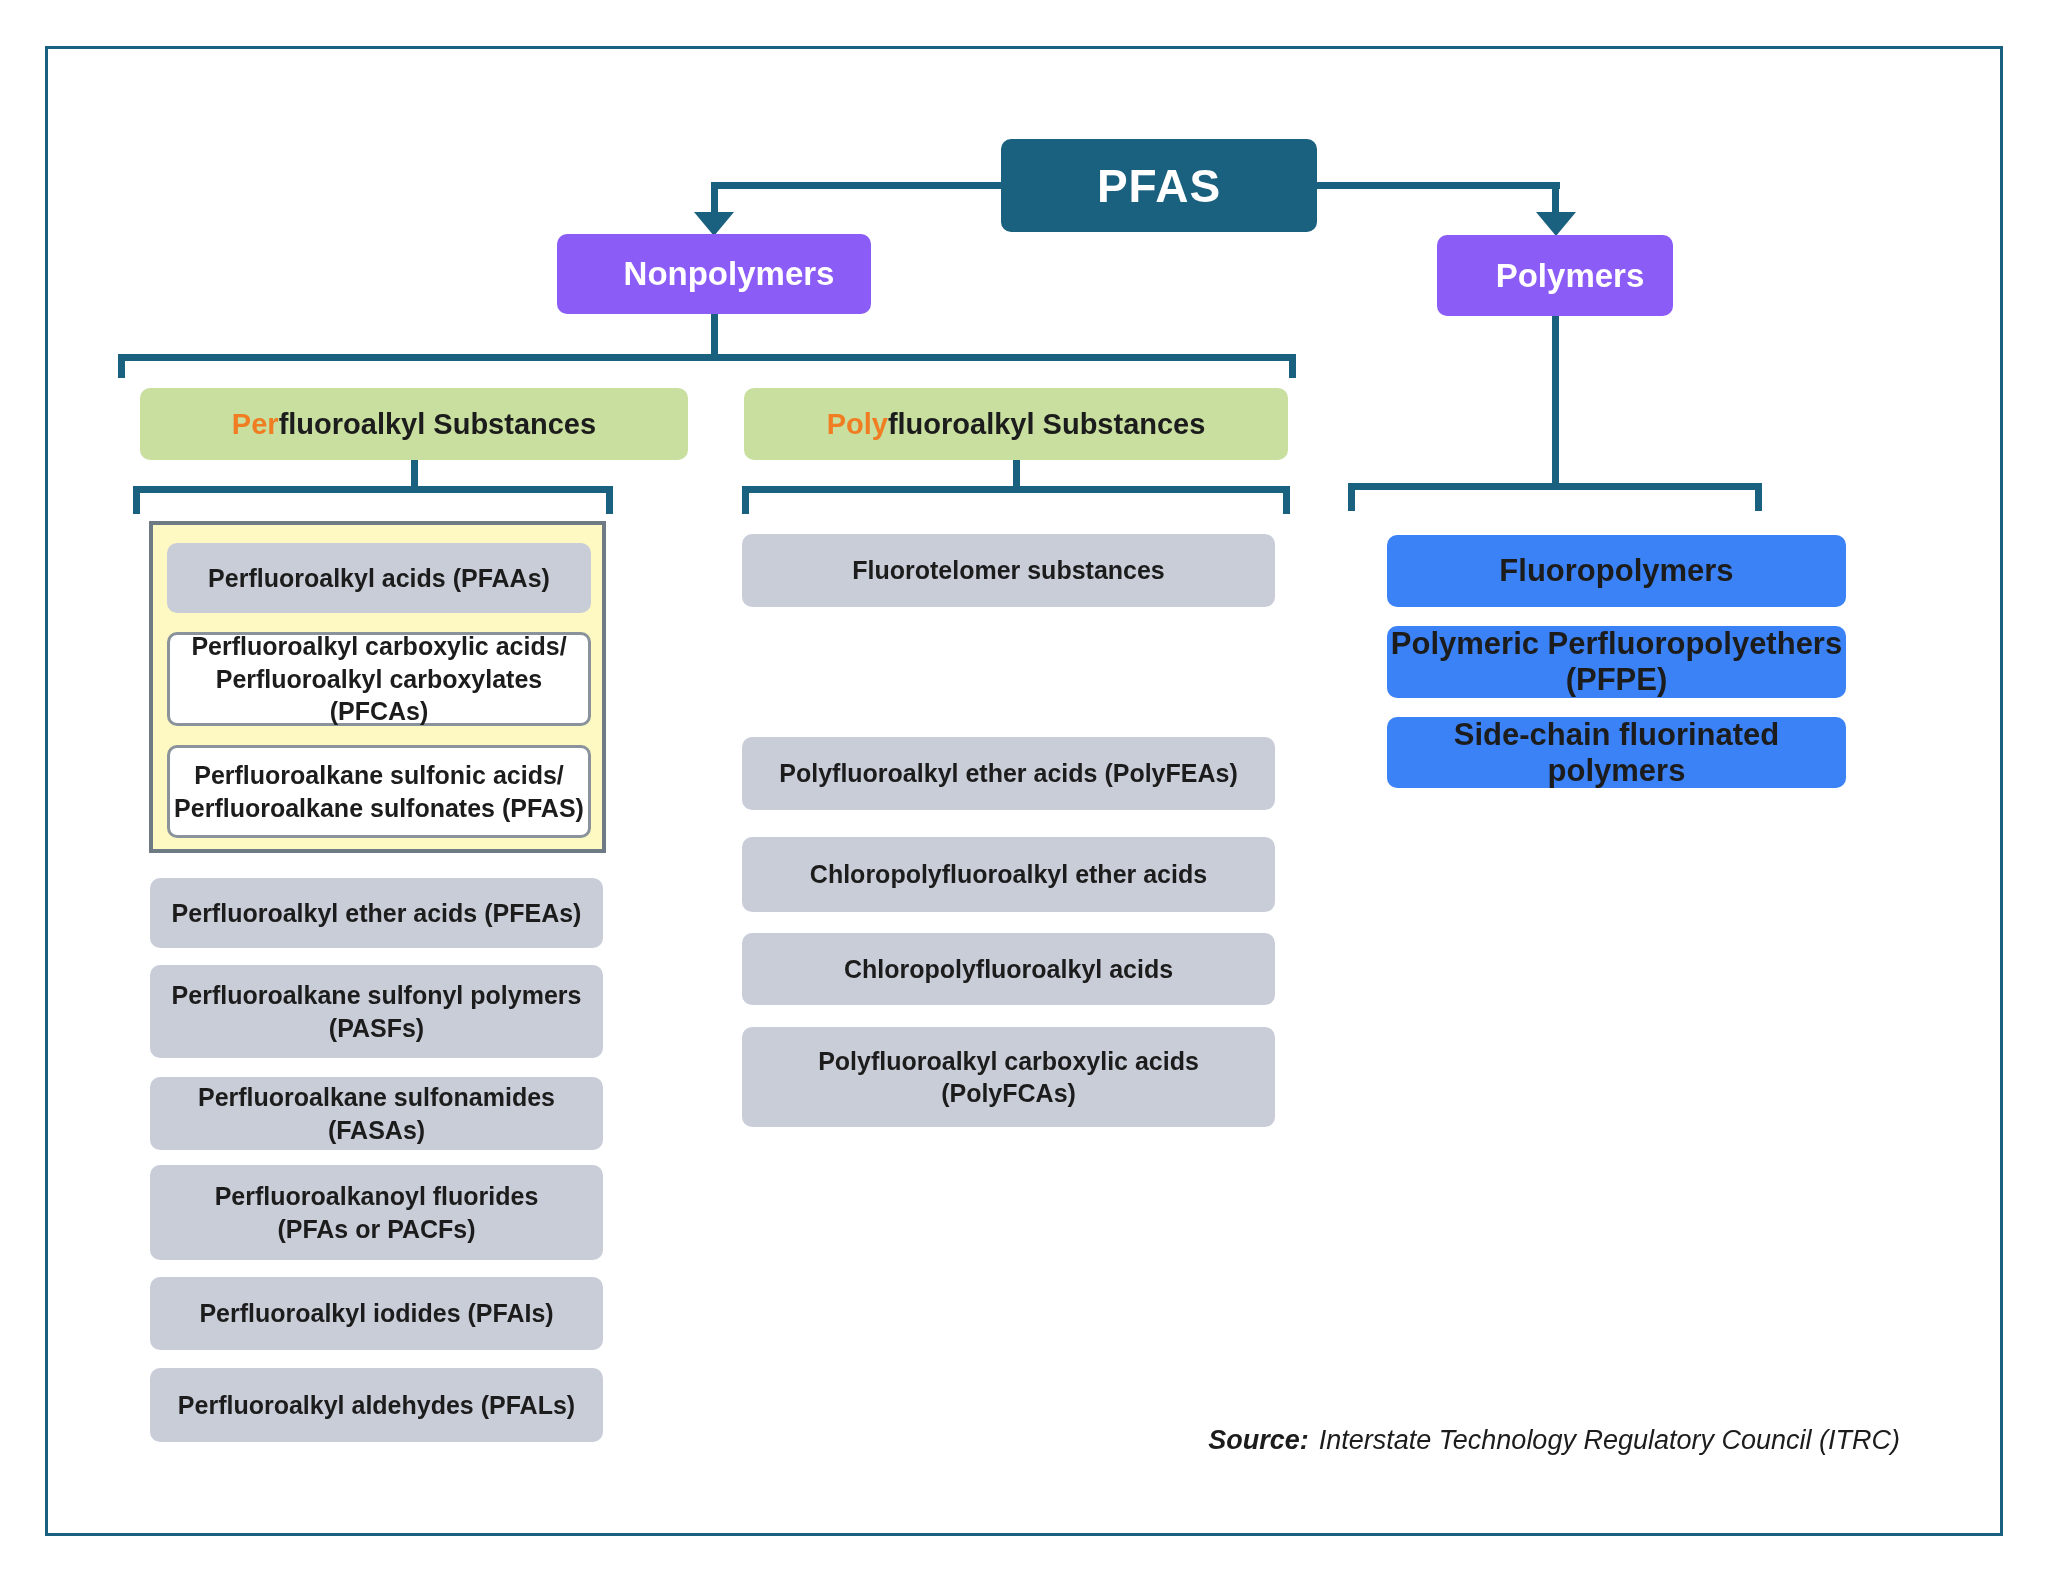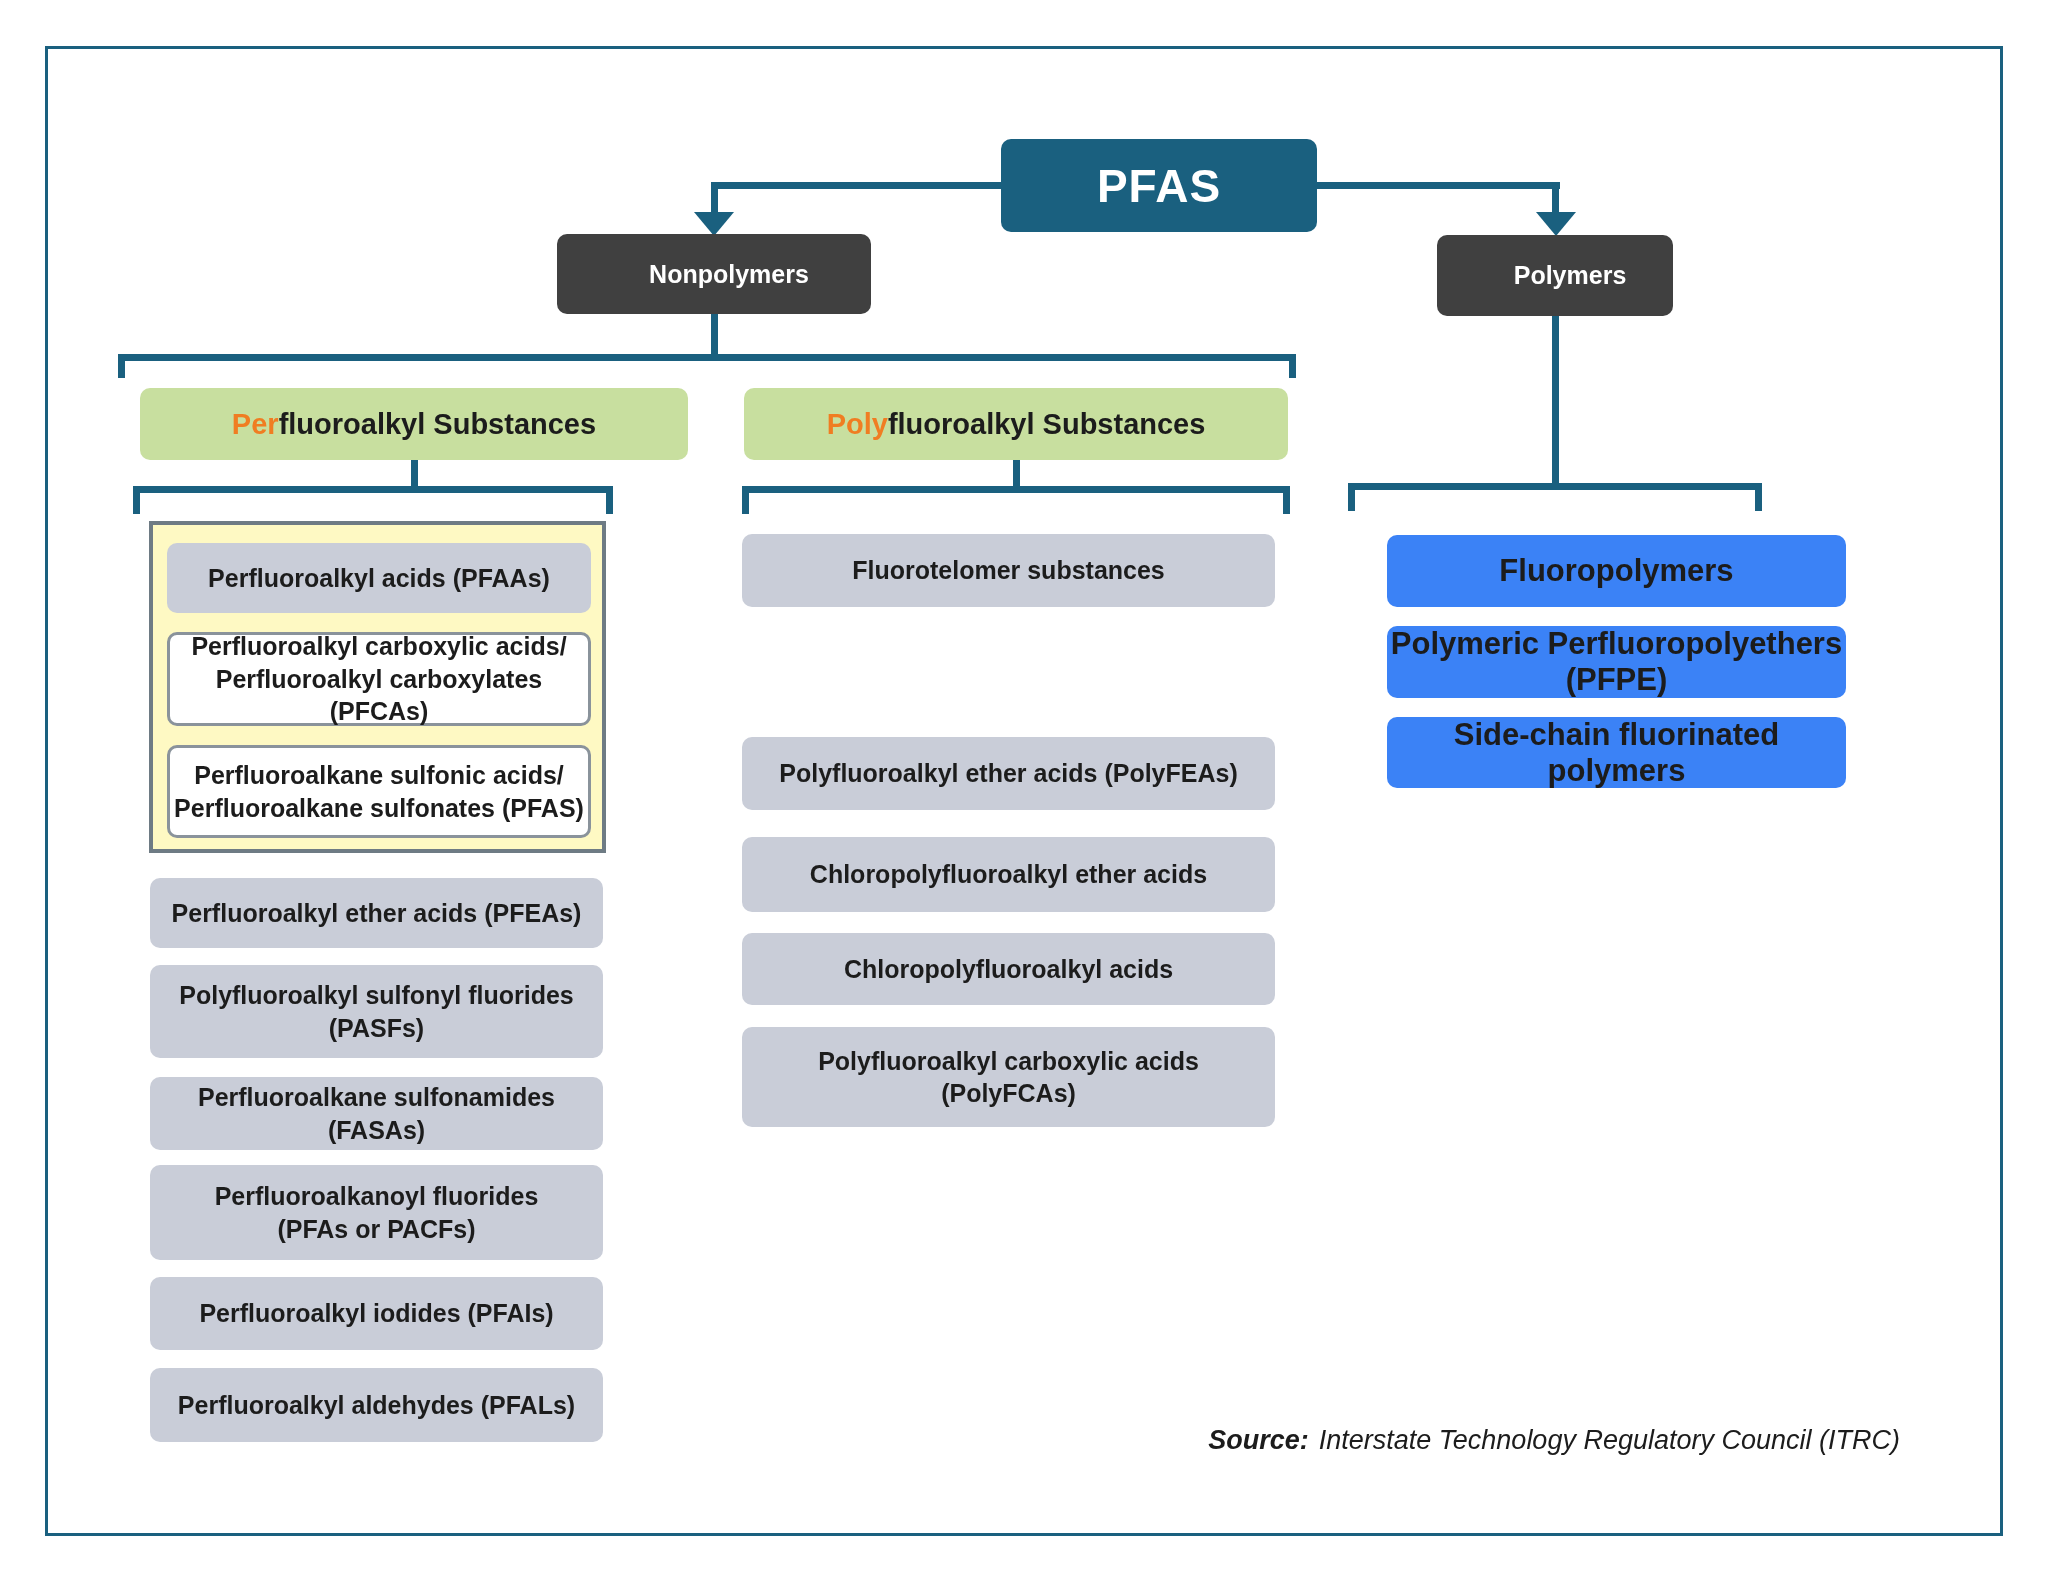--- a/index.html
+++ b/index.html
@@ -9,21 +9,21 @@
   }
   .frame{
     position:absolute;left:45px;top:46px;width:1958px;height:1490px;
     border:3px solid #1A607F;box-sizing:border-box;background:transparent;
   }
   .box{
     position:absolute;display:flex;align-items:center;justify-content:center;
     text-align:center;box-sizing:border-box;border-radius:10px;
   }
   .teal-box{background:#1A607F;color:#ffffff;font-weight:bold;font-size:46px;letter-spacing:1px;}
-  .orange-box{background:#404040;color:#ffffff;font-weight:bold;font-size:25px;padding-left:30px;}
+  .orange-box{background:#8b5cf6;color:#ffffff;font-weight:bold;font-size:33px;padding-left:30px;}
   .green-box{background:#3b82f6;color:#1c1c1c;font-weight:bold;font-size:31px;margin-left:36px;}
   .green-hdr{background:#C8DF9F;font-weight:bold;font-size:29px;color:#1c1c1c;}
   .green-hdr .pfx{color:#F07D22;}
   .gray-box{background:#C9CDD8;color:#1c1c1c;font-weight:bold;font-size:25px;line-height:1.3;}
   .white-box{background:#ffffff;border:3px solid #8A939B;color:#1c1c1c;font-weight:bold;font-size:25px;line-height:1.3;}
   .group{
     position:absolute;left:149px;top:521px;width:457px;height:332px;
     border:4px solid #6E7B84;box-sizing:border-box;background:#fef9c3;
   }
   .line{position:absolute;background:#1A607F;}
@@ -103,21 +103,21 @@
     </div>
     <div class="box white-box" style="left:14px;top:220px;width:424px;height:93px">
       <span><span>Perfluoroalkane sulfonic acids/</span><span class="l2">Perfluoroalkane sulfonates (PFAS)</span></span>
     </div>
   </div>
 
   <div class="box gray-box" style="left:150px;top:878px;width:453px;height:70px">
     <span><span>Perfluoroalkyl ether acids (PFEAs)</span><span class="l2"></span></span>
   </div>
   <div class="box gray-box" style="left:150px;top:965px;width:453px;height:93px">
-    <span><span>Polyfluoroalkyl sulfonyl fluorides</span><span class="l2">(PASFs)</span></span>
+    <span><span>Perfluoroalkane sulfonyl polymers</span><span class="l2">(PASFs)</span></span>
   </div>
   <div class="box gray-box" style="left:150px;top:1077px;width:453px;height:73px">
     <span><span>Perfluoroalkane sulfonamides (FASAs)</span><span class="l2"></span></span>
   </div>
   <div class="box gray-box" style="left:150px;top:1165px;width:453px;height:95px">
     <span><span>Perfluoroalkanoyl fluorides</span><span class="l2">(PFAs or PACFs)</span></span>
   </div>
   <div class="box gray-box" style="left:150px;top:1277px;width:453px;height:73px">
     <span><span>Perfluoroalkyl iodides (PFAIs)</span><span class="l2"></span></span>
   </div>

